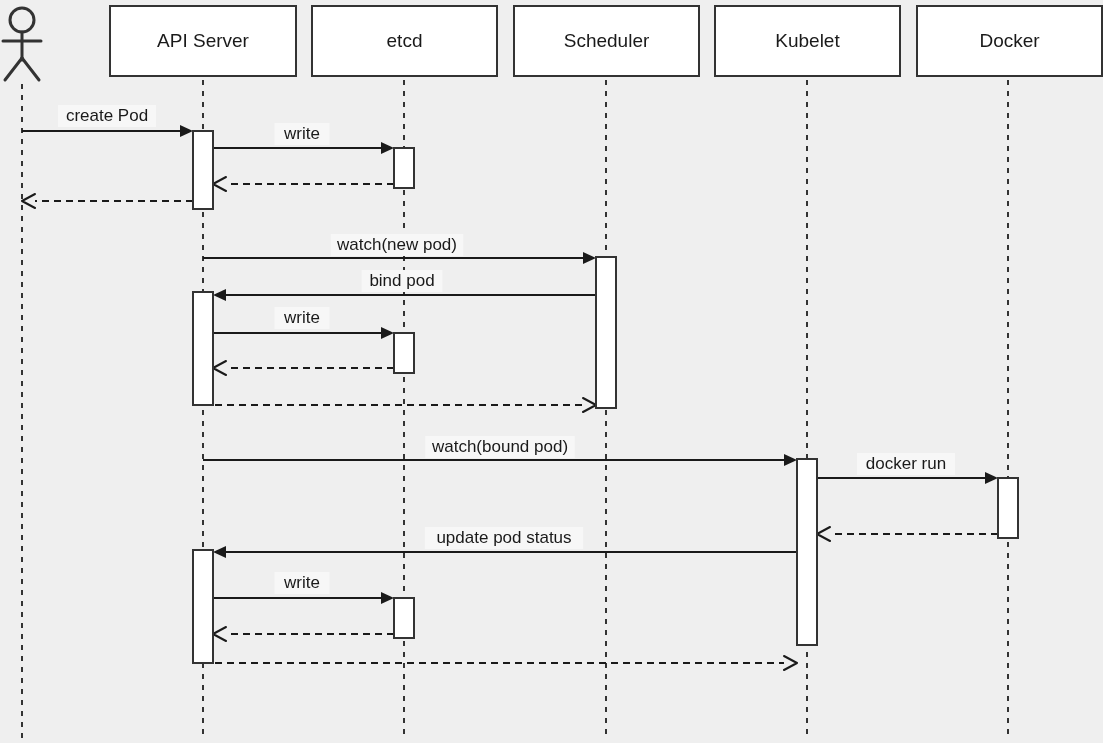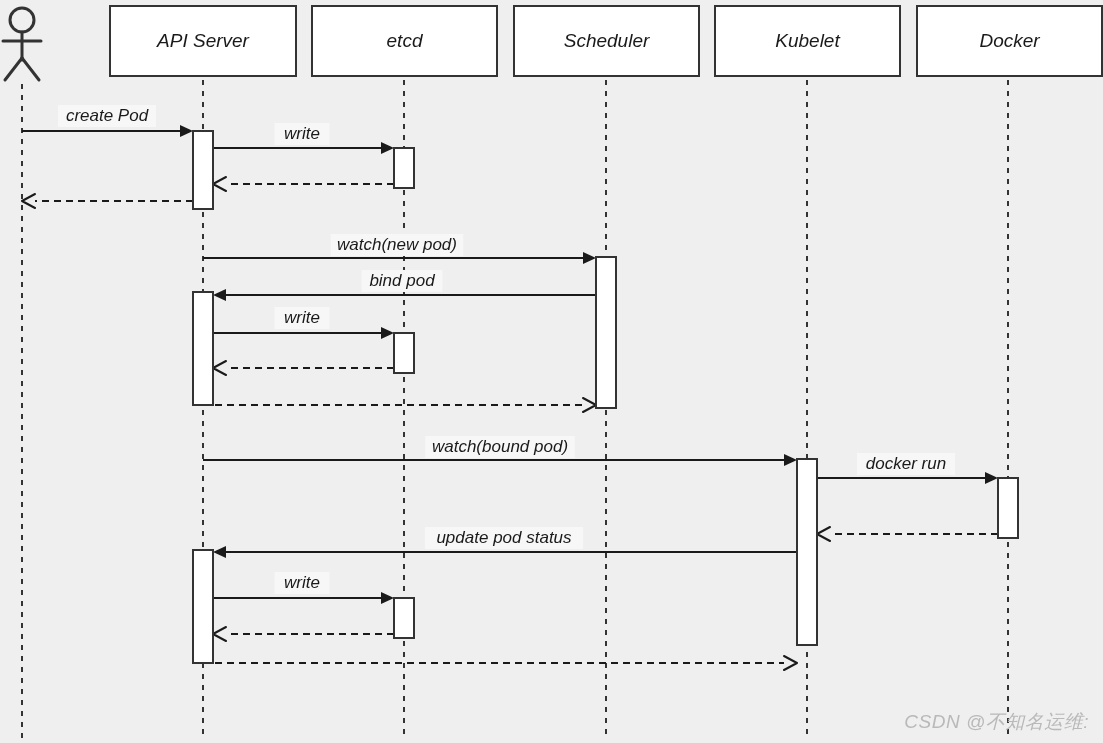--- a/index.html
+++ b/index.html
@@ -7,21 +7,20 @@
     padding: 0;
     background: #eeeeee;
   }
   #canvas {
     position: relative;
     width: 1103px;
     height: 743px;
     background: #efefef;
     overflow: hidden;
     font-family: "Liberation Sans", sans-serif;
-    font-style: italic;
   }
   svg { display: block; }
   .lifeline-box-rect {
     fill: #ffffff;
     stroke: #333333;
     stroke-width: 2;
   }
   .lifeline-label {
     font-family: "Liberation Sans", sans-serif;
     font-size: 19px;
@@ -199,15 +198,14 @@
         <rect x="857" y="453" width="98" height="22" class="msg-label-bg"></rect>
         <text x="906" y="465" class="msg-label">docker run</text>
         <rect x="424.9" y="527" width="158.2" height="22" class="msg-label-bg"></rect>
         <text x="504" y="539" class="msg-label">update pod status</text>
         <rect x="274.5" y="572" width="55" height="22" class="msg-label-bg"></rect>
         <text x="302" y="584" class="msg-label">write</text>
       </g>
 
   </svg>
 
-  <div class="watermark">CSDN @不知名运维:</div>
 
 </div>
 
 </body></html>

